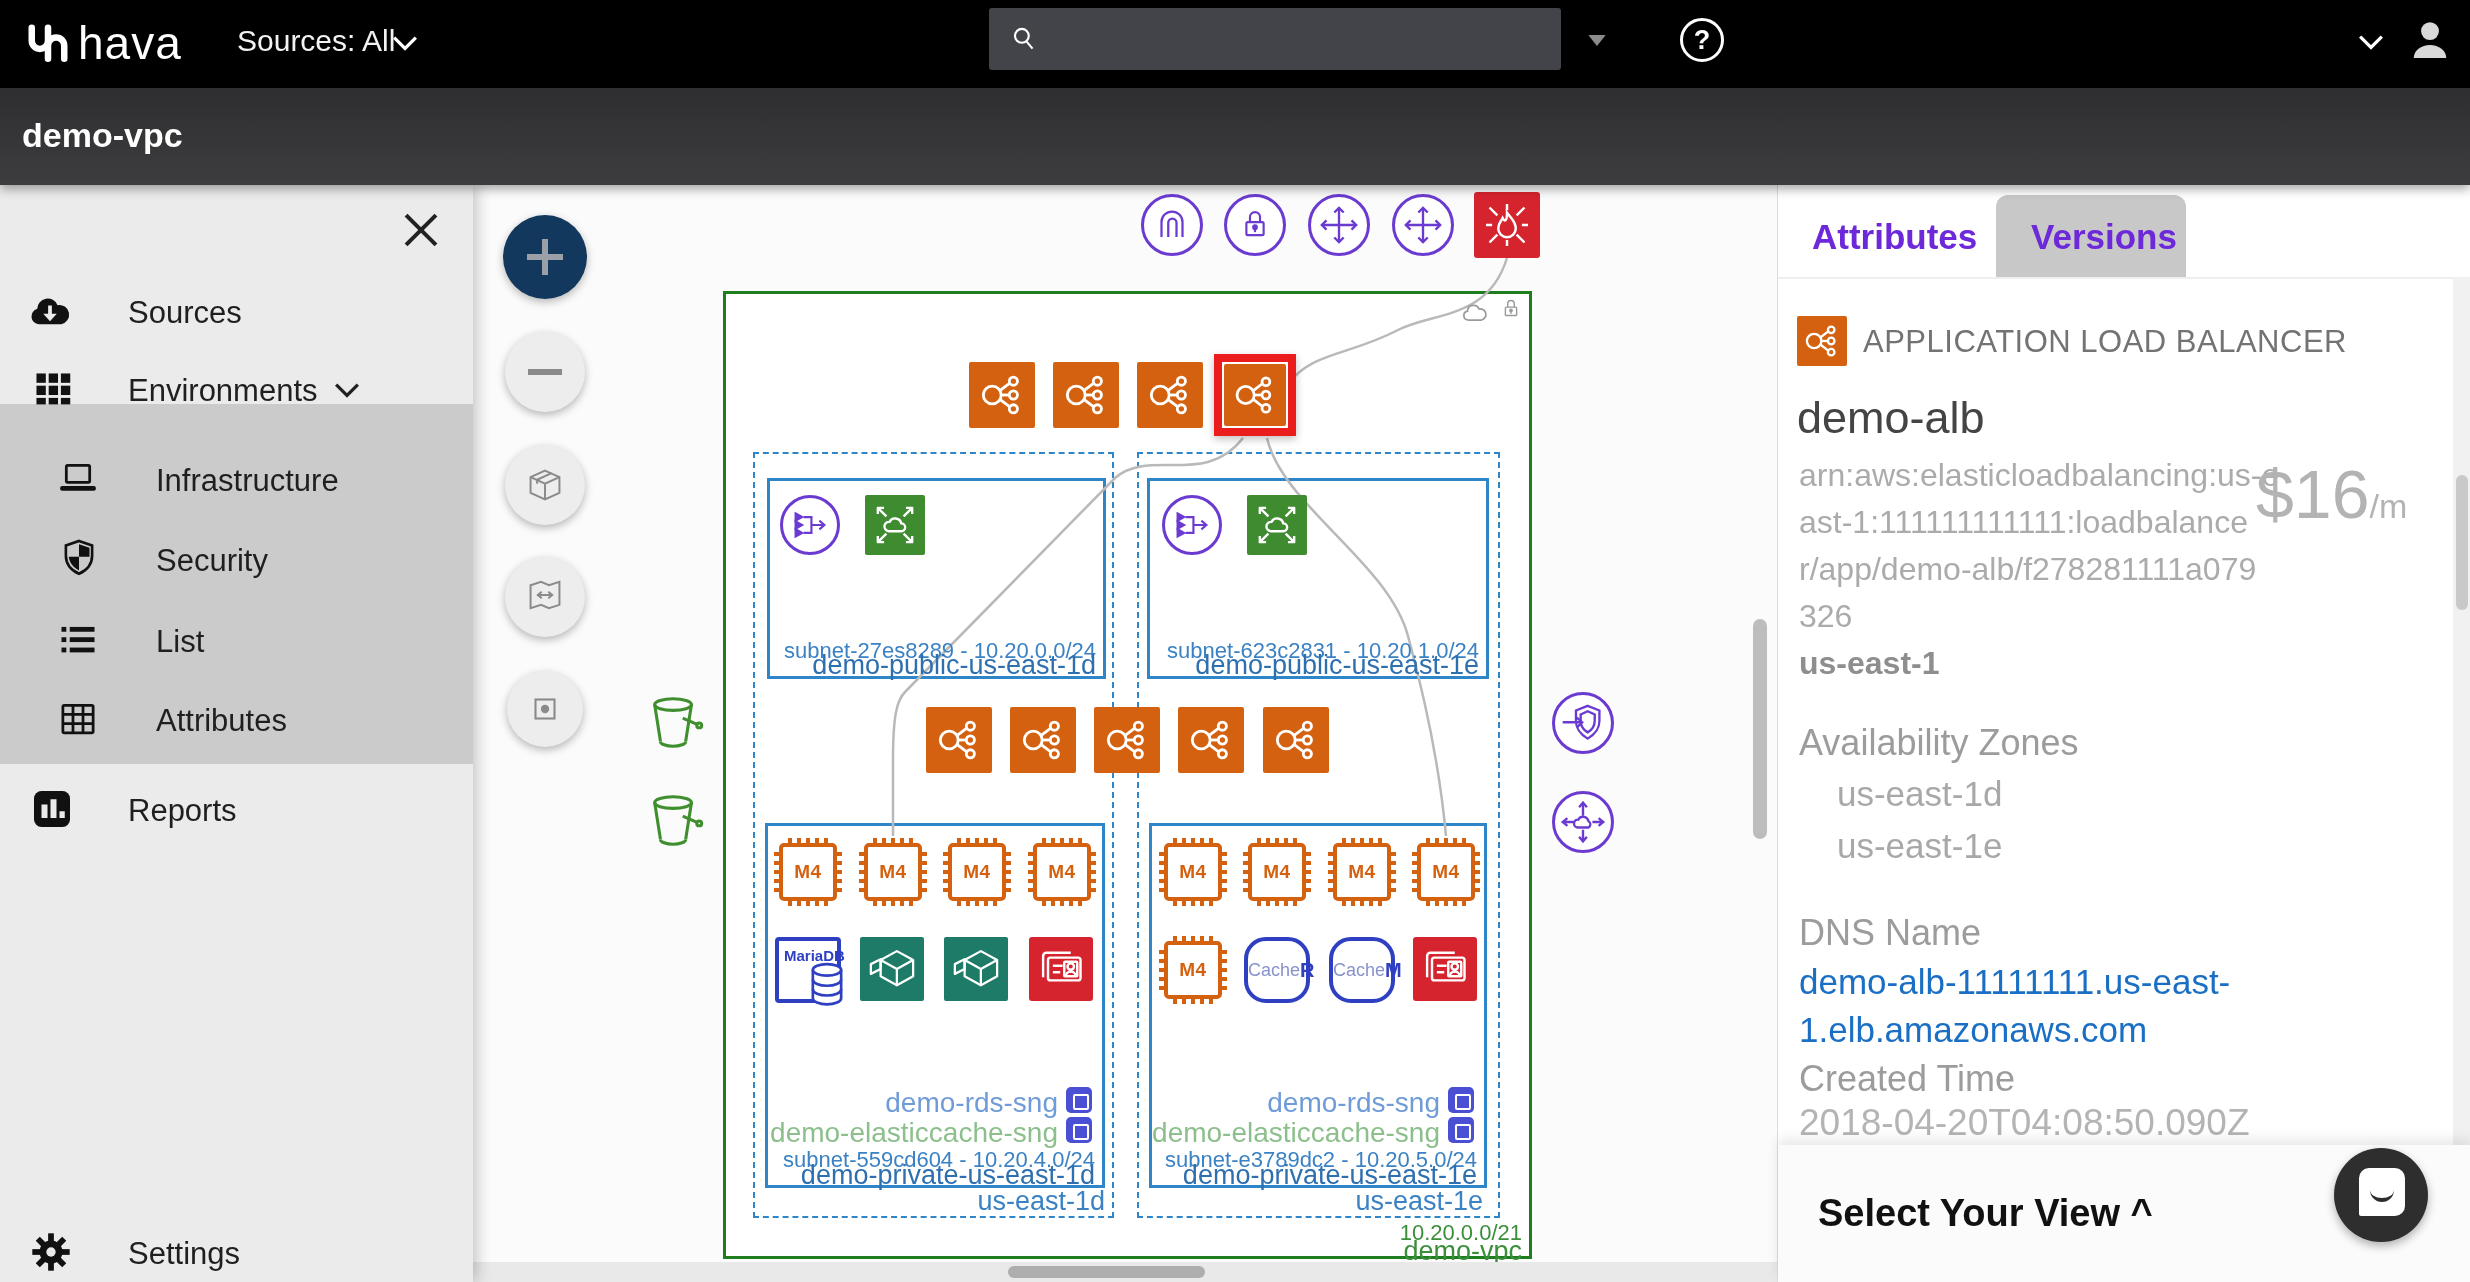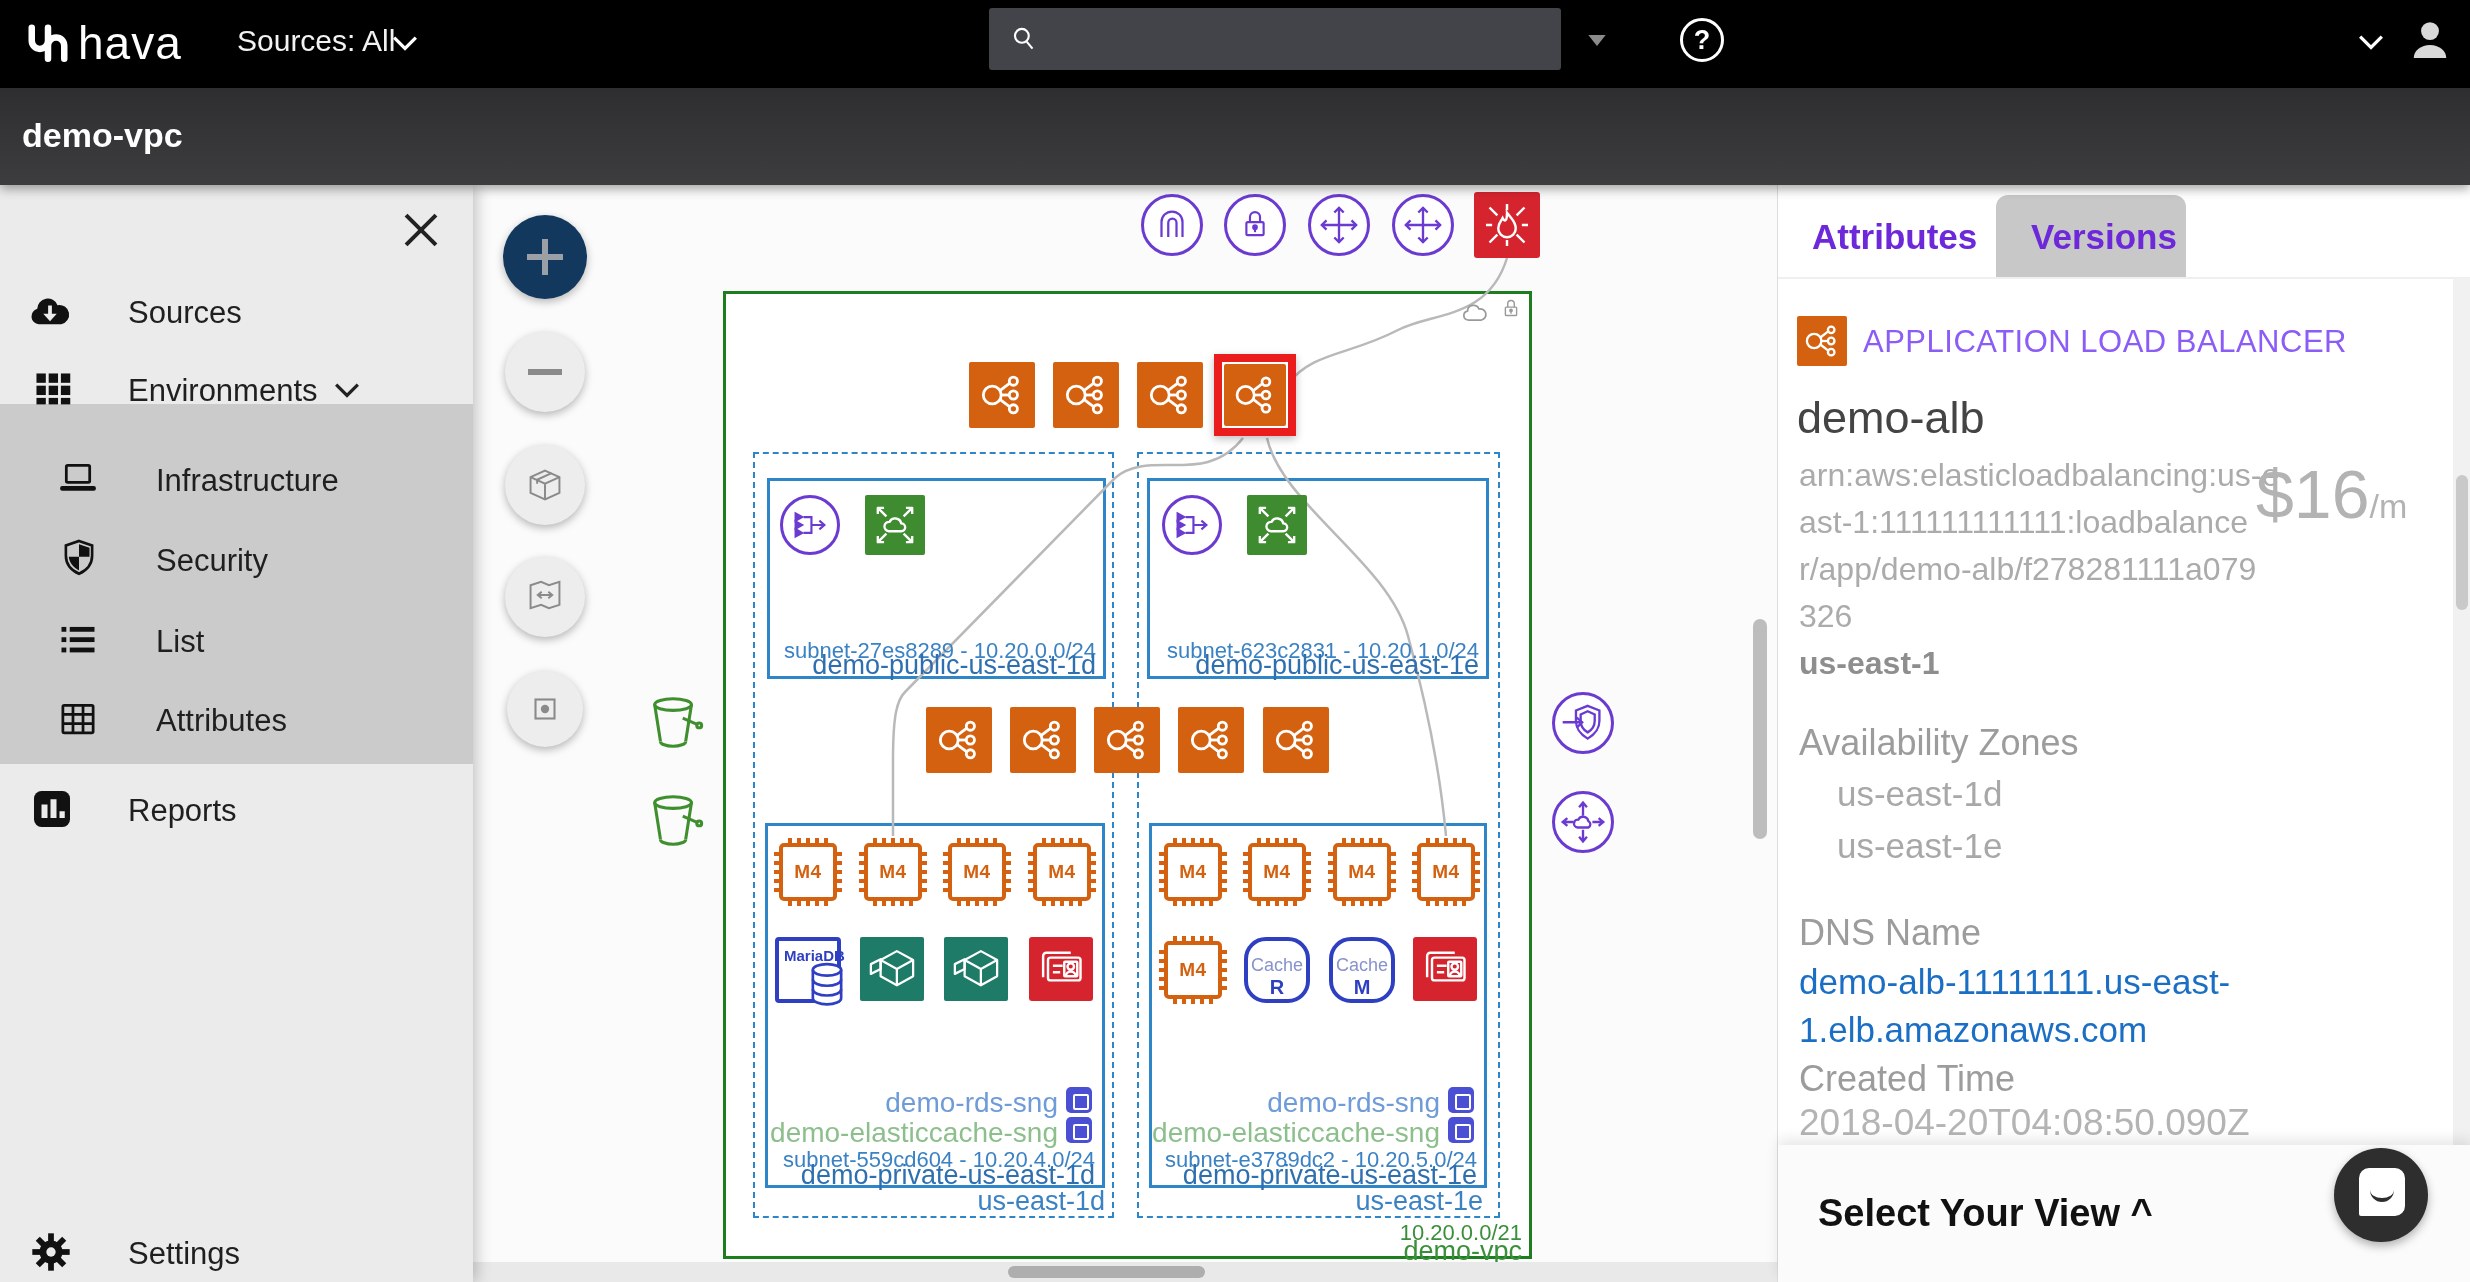--- a/index.html
+++ b/index.html
@@ -50,21 +50,21 @@
   .subnet{border:3px solid var(--subblue);background:#fff;z-index:2}
   #lines{left:0;top:0;width:2470px;height:1282px;z-index:2;pointer-events:none}
   .pcirc{border:3.5px solid var(--purple);border-radius:50%;background:#fff;display:flex;align-items:center;justify-content:center;color:var(--purple)}
   .osq{background:var(--orange);border-radius:2px;display:flex;align-items:center;justify-content:center}
   .osq svg{width:52px;height:52px}
   .gsq{background:#3f8b30;border-radius:2px;display:flex;align-items:center;justify-content:center}
   .tsq{background:var(--teal);border-radius:2px;display:flex;align-items:center;justify-content:center}
   .rsq{background:var(--red);border-radius:3px;display:flex;align-items:center;justify-content:center}
   .chip{color:var(--orange)}
   .chip .m4t{position:absolute;left:0;top:0;width:100%;height:100%;display:flex;align-items:center;justify-content:center;font-size:19px;font-weight:700;color:var(--orange);letter-spacing:.5px}
-  .cachebox{background:#fff;border:4px solid var(--indigo);border-radius:22px;display:flex;flex-direction:column;align-items:center;justify-content:flex-end;line-height:1.15}
+  .cachebox{background:#fff;border:4px solid var(--indigo);border-radius:22px;display:flex;flex-direction:row;align-items:center;justify-content:flex-start;line-height:1.15}
   .cache-l1{font-size:18px;color:#8892cc}
   .cache-l2{font-size:20px;font-weight:700;color:var(--indigo)}
   .snet-id{font-size:22px;color:#3b82c4;text-align:right}
   .snet-name{font-size:27px;color:#2e6fb0;text-align:right}
   .sng{font-size:28px;text-align:left}
   .sng-rds{color:#6f9bd8}
   .sng-cache{color:#8cbf8c}
   .minisq{position:absolute;width:26px;height:26px;background:#4a4fd4;border-radius:5px}
   .minisq::after{content:"";position:absolute;left:7px;top:7px;width:12px;height:12px;border:2px solid #fff;border-radius:2px}
   .azlabel{font-size:27px;color:#3b82c4;text-align:right}
@@ -719,21 +719,21 @@
     <div id="tab-versions-bg"></div>
     <span class="ptab" style="left:34px;top:32px">Attributes</span>
     <span class="ptab" style="left:253px;top:32px">Versions</span>
     <div id="panel-divider"></div>
 
     <div class="abs osq" style="left:19px;top:131px;width:50px;height:50px">
         <svg style="width:42px;height:42px">
           <use href="#i-alb"></use>
         </svg>
       </div>
-    <div class="abs lbl" style="left:85px;top:139px;font-size:31px;color:#8b5cf6;letter-spacing:.5px">APPLICATION LOAD BALANCER</div>
+    <div class="abs lbl" style="left:85px;top:139px;font-size:31px;color:#737373;letter-spacing:.5px">APPLICATION LOAD BALANCER</div>
 
     <div class="abs lbl" style="left:19px;top:207px;font-size:45px;font-weight:500;color:#444">demo-alb</div>
 
     <div class="abs" style="left:21px;top:267px;font-size:32px;color:#ababab;line-height:47px">
       <div class="lbl">arn:aws:elasticloadbalancing:us-e</div>
       <div class="lbl">ast-1:111111111111:loadbalance</div>
       <div class="lbl">r/app/demo-alb/f278281111a079</div>
       <div class="lbl">326</div>
     </div>
 

